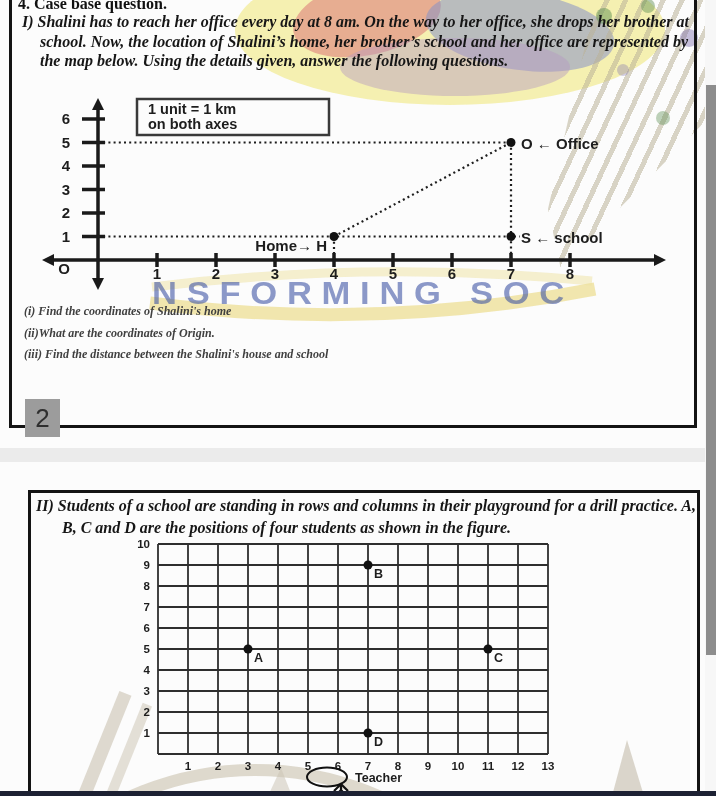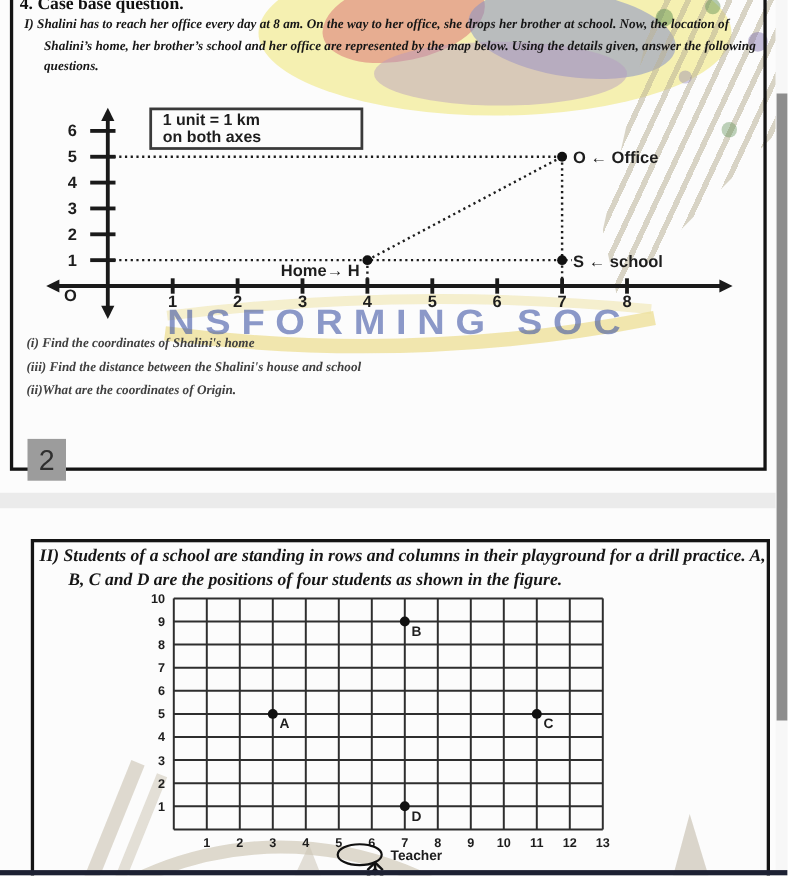--- a/index.html
+++ b/index.html
@@ -29,21 +29,21 @@
   .scroll-track{background:#f7f7f7;z-index:4;}
   .scroll-thumb{background:#8d8d8d;z-index:5;}
   .bottom-bar{background:#1d2133;z-index:6;}
   
   .content{z-index:3;}
   .section-title{
     font-weight:bold;font-size:16px;color:#101010;z-index:3;
     font-family:"Liberation Serif", serif;
   }
   .qpara{
-    font-style:italic;font-weight:600;font-size:12px;line-height:19.5px;
+    font-style:italic;font-weight:600;font-size:16px;line-height:19.5px;
     color:#161616;z-index:3;
   }
   .hang18{padding-left:18px;text-indent:-18px;}
   .hang26{padding-left:26px;text-indent:-26px;}
   .subq{
     font-style:italic;font-weight:600;font-size:12px;line-height:21.5px;
     color:#404040;z-index:3;
   }
   .pagenum{
     background:#9c9c9c;color:#2f2f2f;z-index:6;
@@ -139,22 +139,22 @@
     <text x="481" y="52.5" font-size="15" text-anchor="start">O ← Office</text>
     <circle cx="471" cy="140.5" r="4.5" fill="#111"></circle>
     <text x="481" y="146.5" font-size="15" text-anchor="start">S ← school</text>
     <rect x="97" y="3" width="192" height="36" fill="rgba(252,252,252,.75)" stroke="#3a3a3a" stroke-width="2.5"></rect>
     <text x="108" y="18" font-size="14.5" text-anchor="start">1 unit = 1 km</text>
     <text x="108" y="33" font-size="14.5" text-anchor="start">on both axes</text>
   </svg>
 
 <div class="abs content" style="left:24px;top:301px;width:660px;">
   <div class="subq">(i) Find the coordinates of Shalini's home</div>
+  <div class="subq">(ii)What are the coordinates of Origin.</div>
   <div class="subq">(iii) Find the distance between the Shalini's house and school</div>
-  <div class="subq">(ii)What are the coordinates of Origin.</div>
 </div>
 
 <div class="abs pagenum" style="left:25px;top:399px;width:35px;height:38px;">2</div>
 
 <div class="abs qpara hang26 content" style="left:36px;top:495px;width:650px;font-size:16px;line-height:21.5px;">
   <span>II)</span>
   <span>Students of a school are standing in rows and columns in their playground for a drill practice. A, B, C and D are the positions of four students as shown in the figure.</span>
 </div>
 
 <svg id="graph2" style="left:98px;top:534px;" width="560" height="262" viewBox="0 0 560 262">

